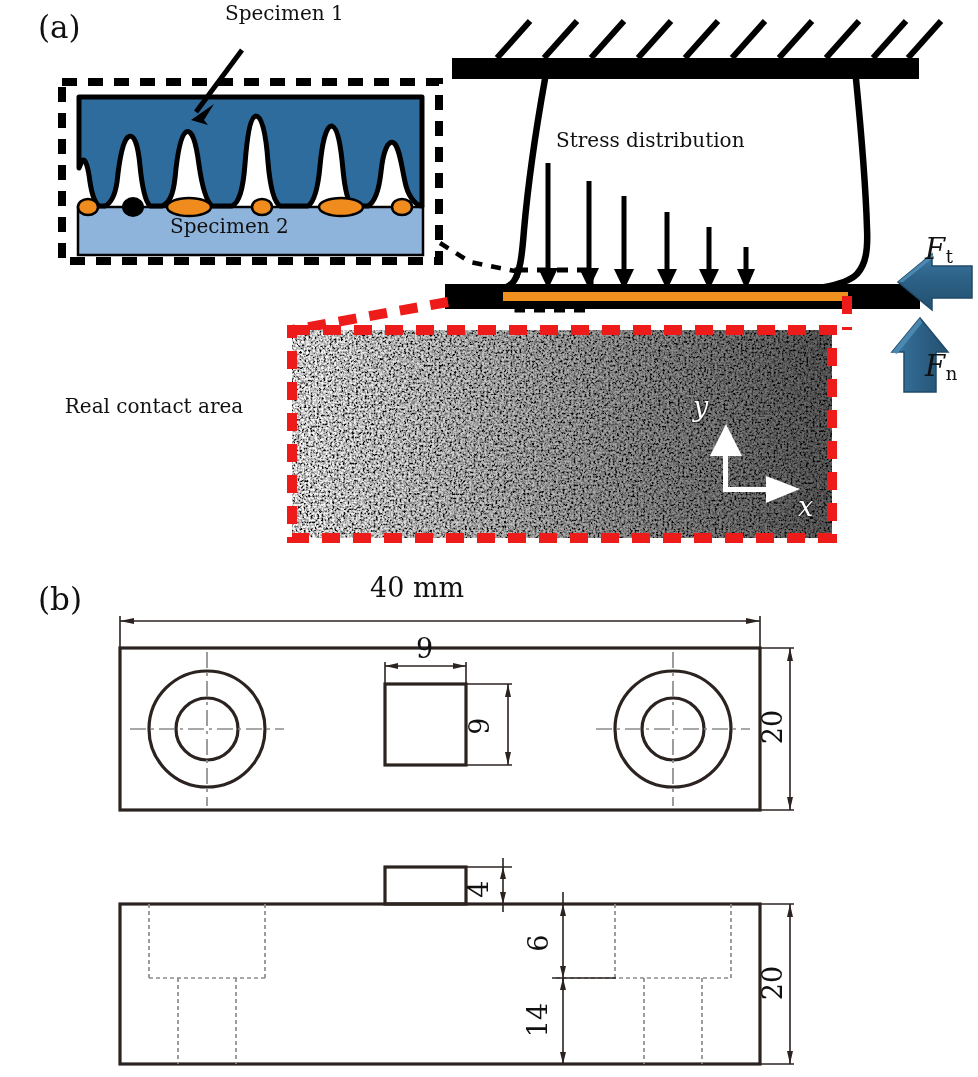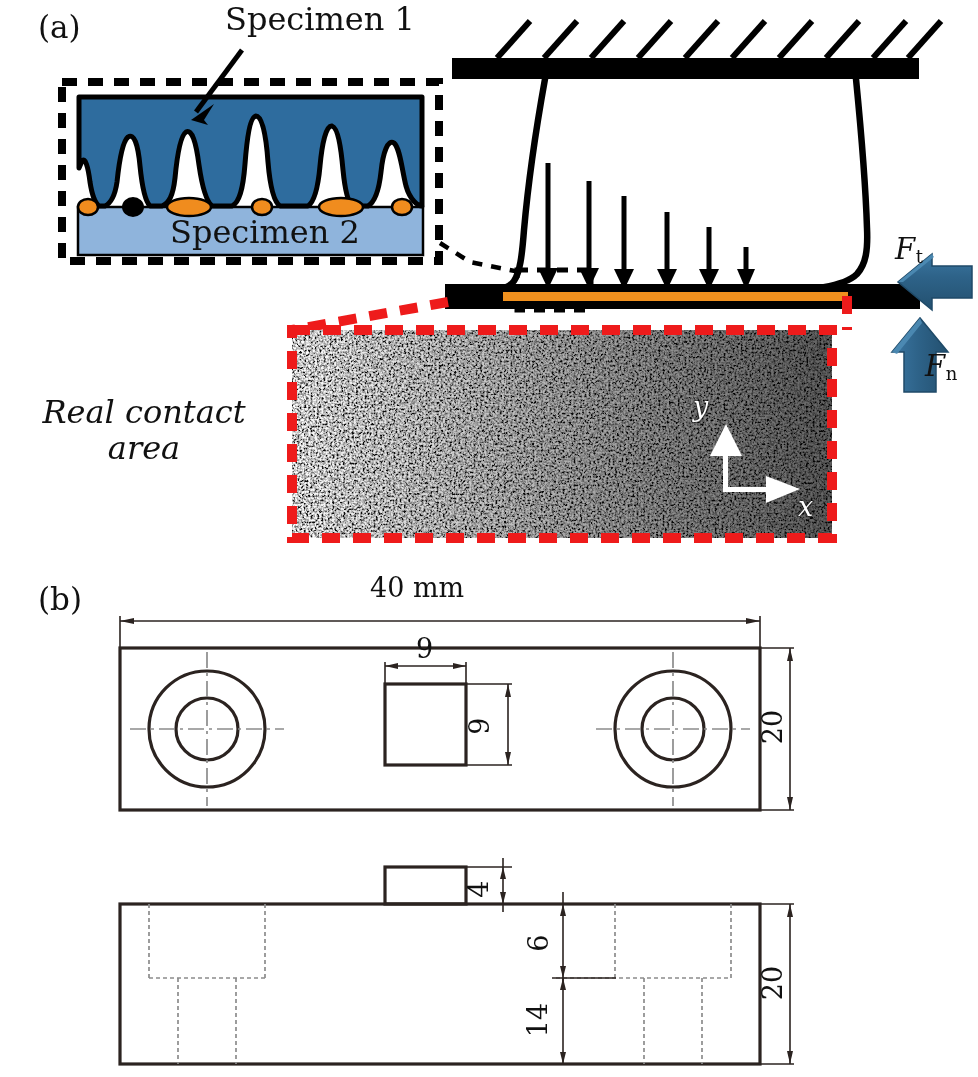--- a/index.html
+++ b/index.html
@@ -16,21 +16,21 @@
     overflow: hidden;
   }
   .lbl {
     position: absolute;
     color: #111111;
     font-family: "DejaVu Serif", "Liberation Serif", serif;
     white-space: nowrap;
     line-height: 1.12;
   }
   .panel-tag { font-size: 31px; }
-  .ttl { font-size: 32px; }
+  .ttl { font-size: 20px; }
   .dim { font-size: 27px; }
   .dim-v {
     transform-origin: center center;
     transform: rotate(-90deg);
   }
   .force { font-size: 29px; font-style: italic; }
   .force sub {
     font-size: 0.62em;
     font-style: normal;
     vertical-align: -0.22em;
@@ -340,26 +340,27 @@
       </g>
     </g>
   </svg>
 
   <div class="lbl panel-tag" style="left:38px; top:10px;">(a)</div>
 
   <div class="lbl ttl" style="left:225px; top:2px;">Specimen 1</div>
 
   <div class="lbl ttl" style="left:170px; top:215px;">Specimen 2</div>
 
-
-  <div class="lbl ttl centered" style="left:4px; top:395px; width:280px; white-space:normal;font-style:italic;">
+  <div class="lbl ttl" style="left:556px; top:129px;">Stress distribution</div>
+
+  <div class="lbl ttl centered" style="left:14px; top:395px; width:280px; white-space:normal;">
     <div>Real contact area</div>
   </div>
 
-  <div class="lbl force" style="left:895px; top:233px;"><span>F</span><sub>t</sub></div>
+  <div class="lbl force" style="left:925px; top:233px;"><span>F</span><sub>t</sub></div>
 
   <div class="lbl force" style="left:925px; top:350px;"><span>F</span><sub>n</sub></div>
 
   <div class="lbl axislbl" style="left:693px; top:392px;">y</div>
   <div class="lbl axislbl" style="left:798px; top:492px;">x</div>
 
   <div class="lbl panel-tag" style="left:38px; top:582px;">(b)</div>
 
   <div class="lbl dim" style="left:370px; top:573px;">40 mm</div>
 

